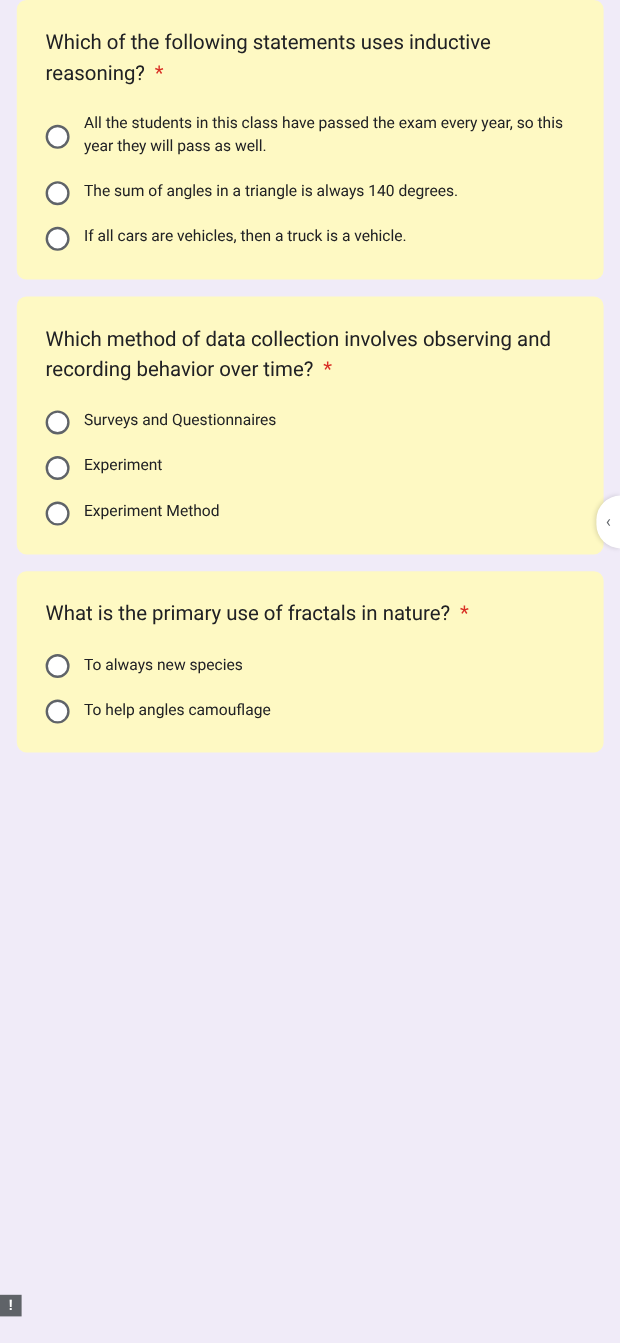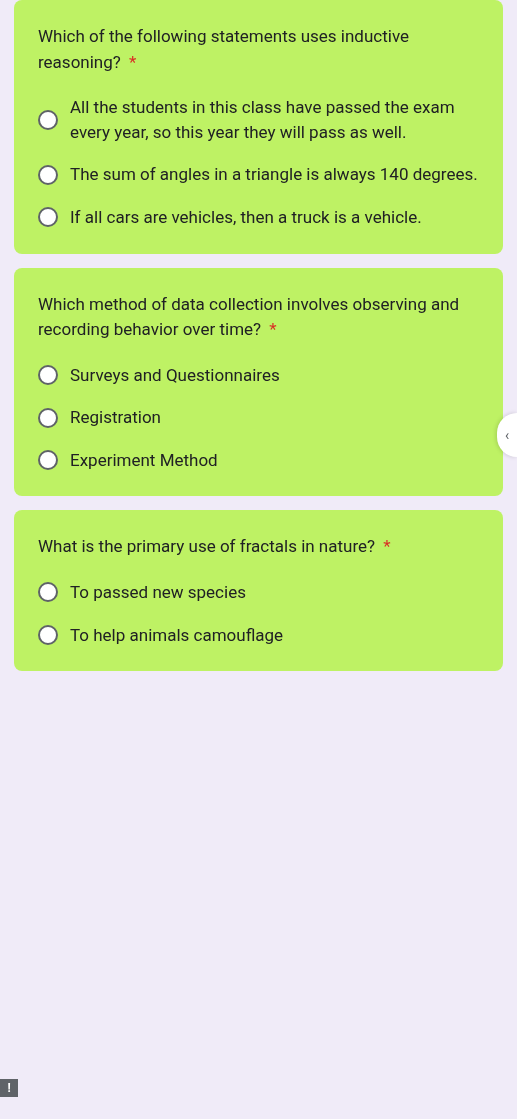--- a/index.html
+++ b/index.html
@@ -6,21 +6,21 @@
   body {
     font-family: Roboto, Arial, sans-serif;
     background: #f0ebf8;
     width: 517px;
     height: 1119px;
     overflow: hidden;
     position: relative;
   }
   .form { padding: 0 14px; }
   .card {
-    background: #bef264;
+    background: #fef9c3;
     border-radius: 8px;
     margin-bottom: 14px;
     padding: 24px;
   }
   .question-title {
     font-size: 17px;
     color: #202124;
     line-height: 1.5;
     margin-bottom: 20px;
   }
@@ -33,21 +33,21 @@
     cursor: pointer;
   }
   .radio {
     flex: 0 0 20px;
     width: 20px; height: 20px;
     border: 2px solid #5f6368;
     border-radius: 50%;
     background: #fff;
   }
   .opt-label {
-    font-size: 17px;
+    font-size: 13px;
     color: #202124;
     line-height: 1.45;
     flex: 1;
   }
   .side-tab {
     position: absolute;
     right: 0;
     width: 20px;
     height: 44px;
     background: #fff;
@@ -106,42 +106,42 @@
       <span>Which method of data collection involves observing and recording behavior over time?</span>
       <span class="required">*</span>
     </div>
     <div class="options">
       <label class="option">
         <span class="radio"></span>
         <span class="opt-label">Surveys and Questionnaires</span>
       </label>
       <label class="option">
         <span class="radio"></span>
-        <span class="opt-label">Registration</span>
+        <span class="opt-label">Experiment</span>
       </label>
       <label class="option">
         <span class="radio"></span>
         <span class="opt-label">Experiment Method</span>
       </label>
     </div>
   </div>
 
   <div class="card">
     <div class="question-title">
       <span>What is the primary use of fractals in nature?</span>
       <span class="required">*</span>
     </div>
     <div class="options">
       <label class="option">
         <span class="radio"></span>
-        <span class="opt-label">To passed new species</span>
+        <span class="opt-label">To always new species</span>
       </label>
       <label class="option">
         <span class="radio"></span>
-        <span class="opt-label">To help animals camouflage</span>
+        <span class="opt-label">To help angles camouflage</span>
       </label>
     </div>
   </div>
 
 </div>
 
 <div class="side-tab" style="top:413px">
   <span>‹</span>
 </div>
 

